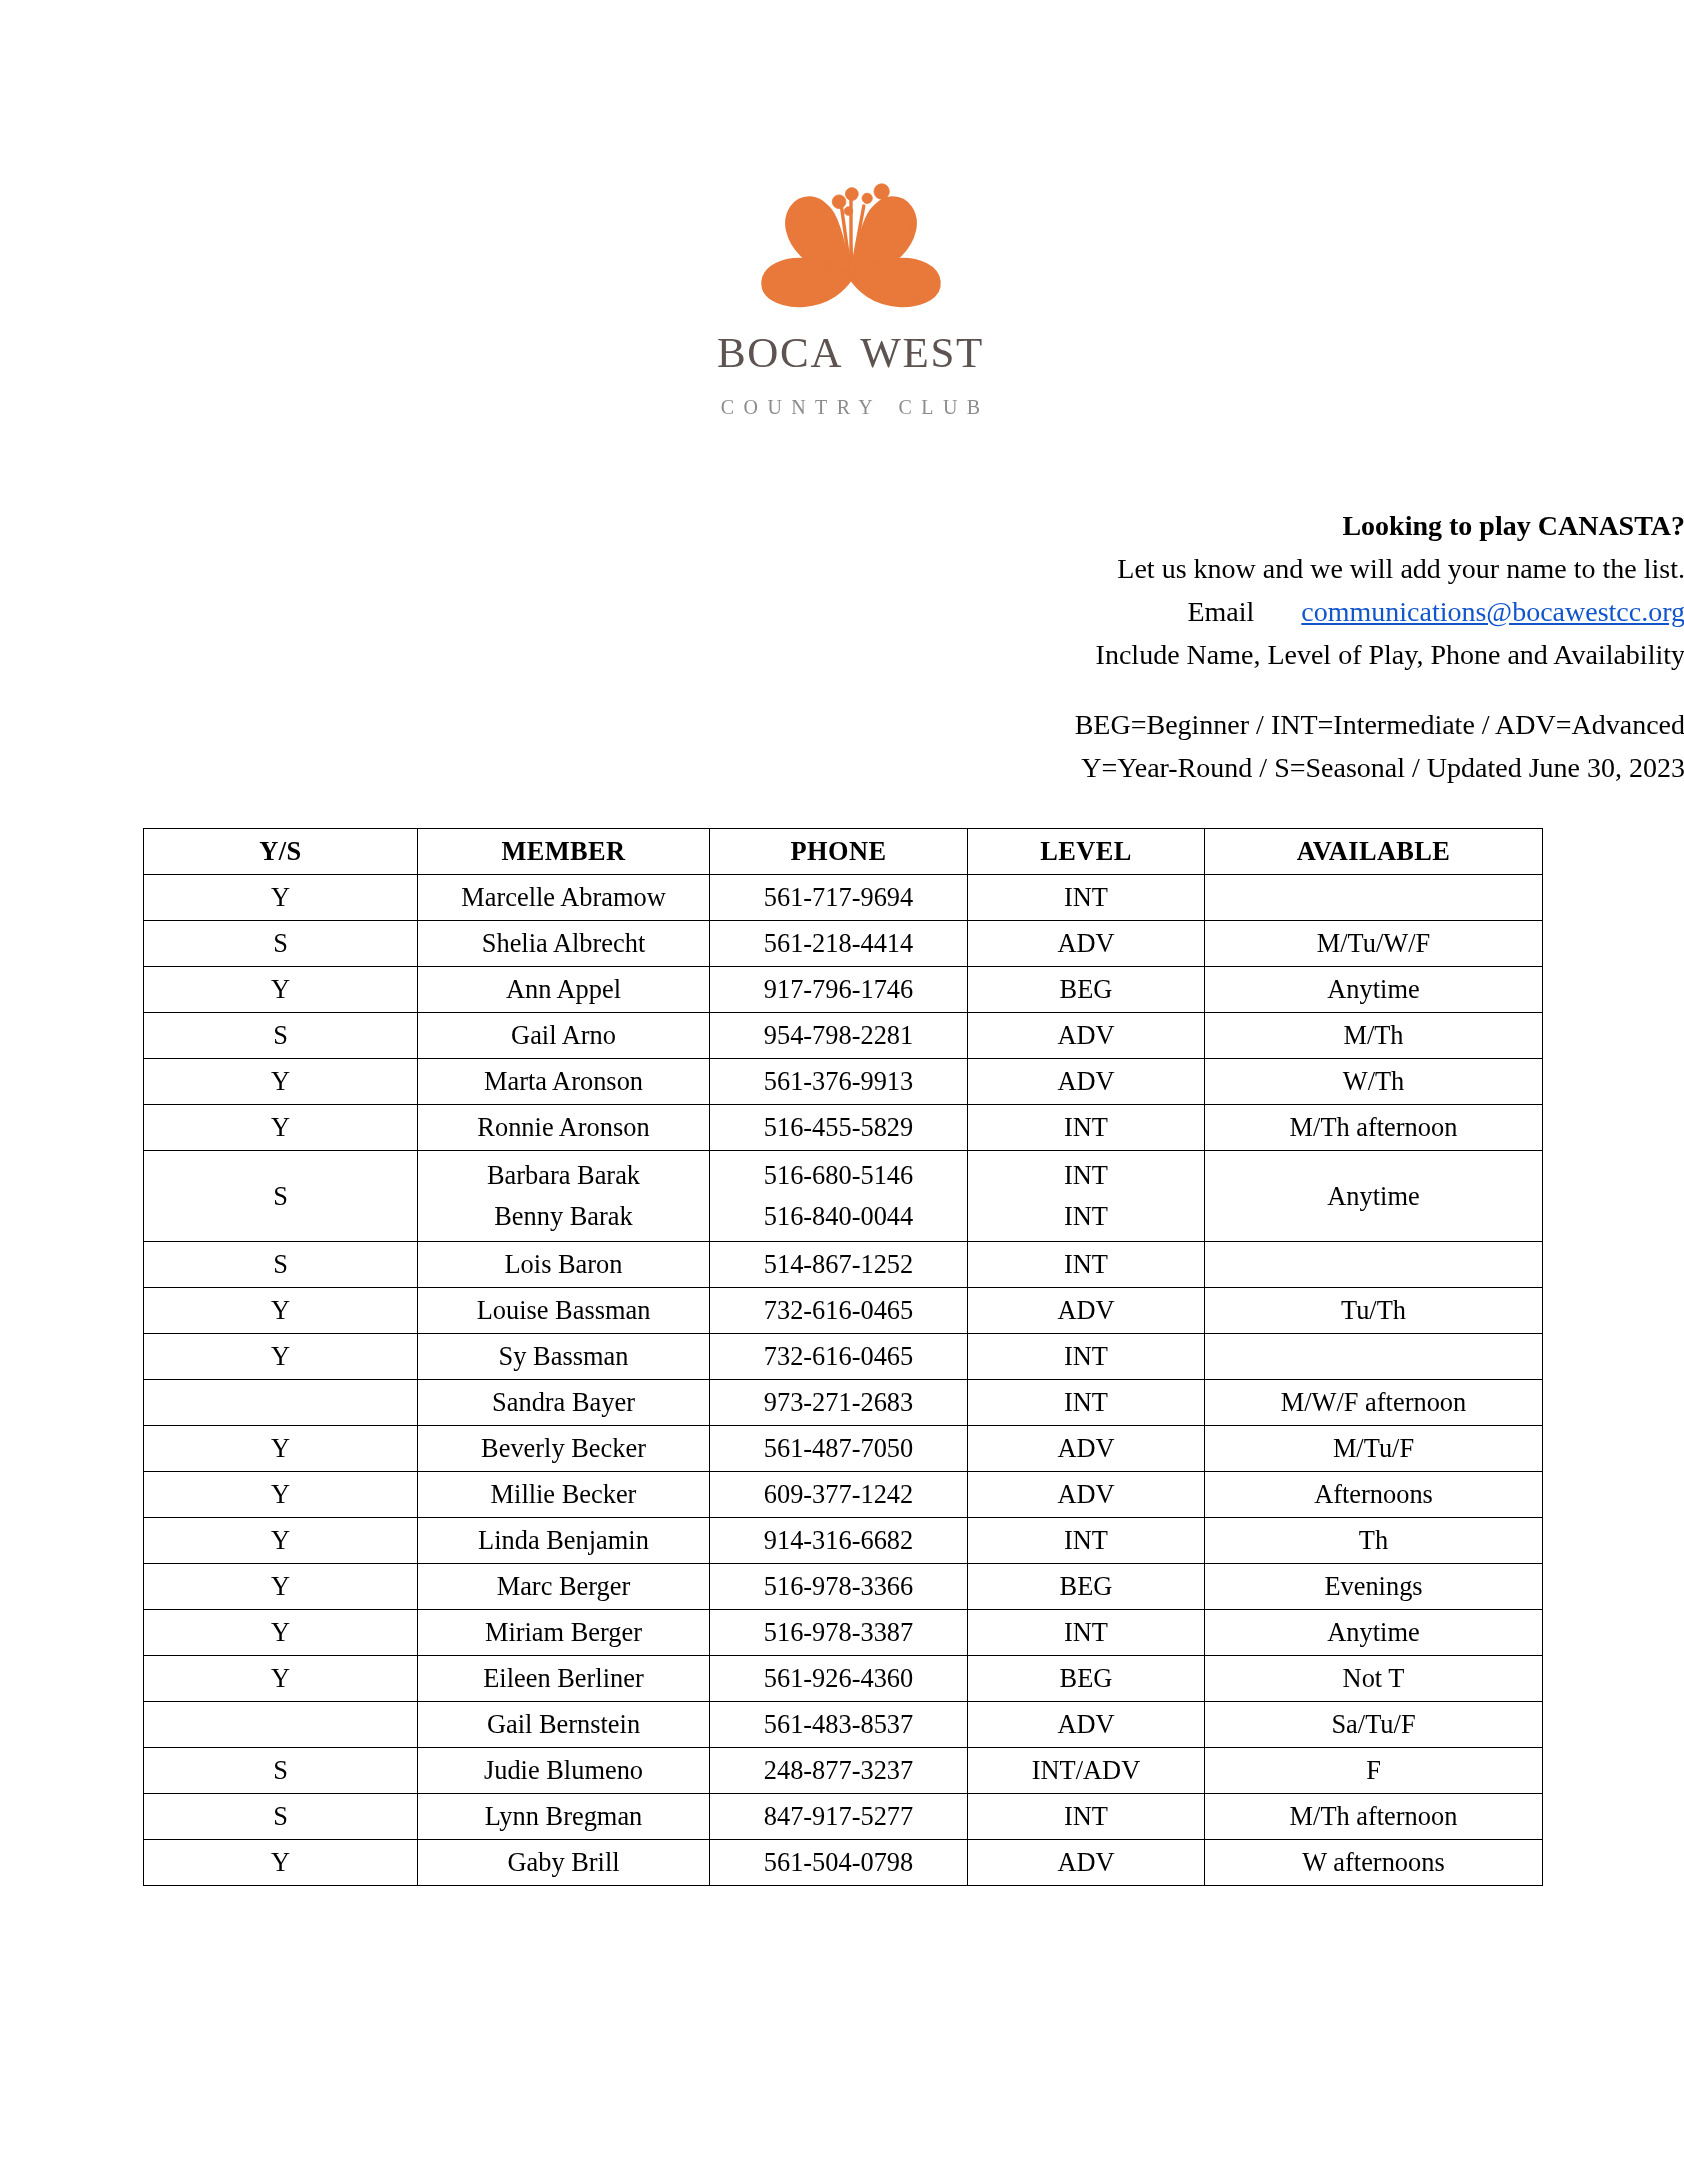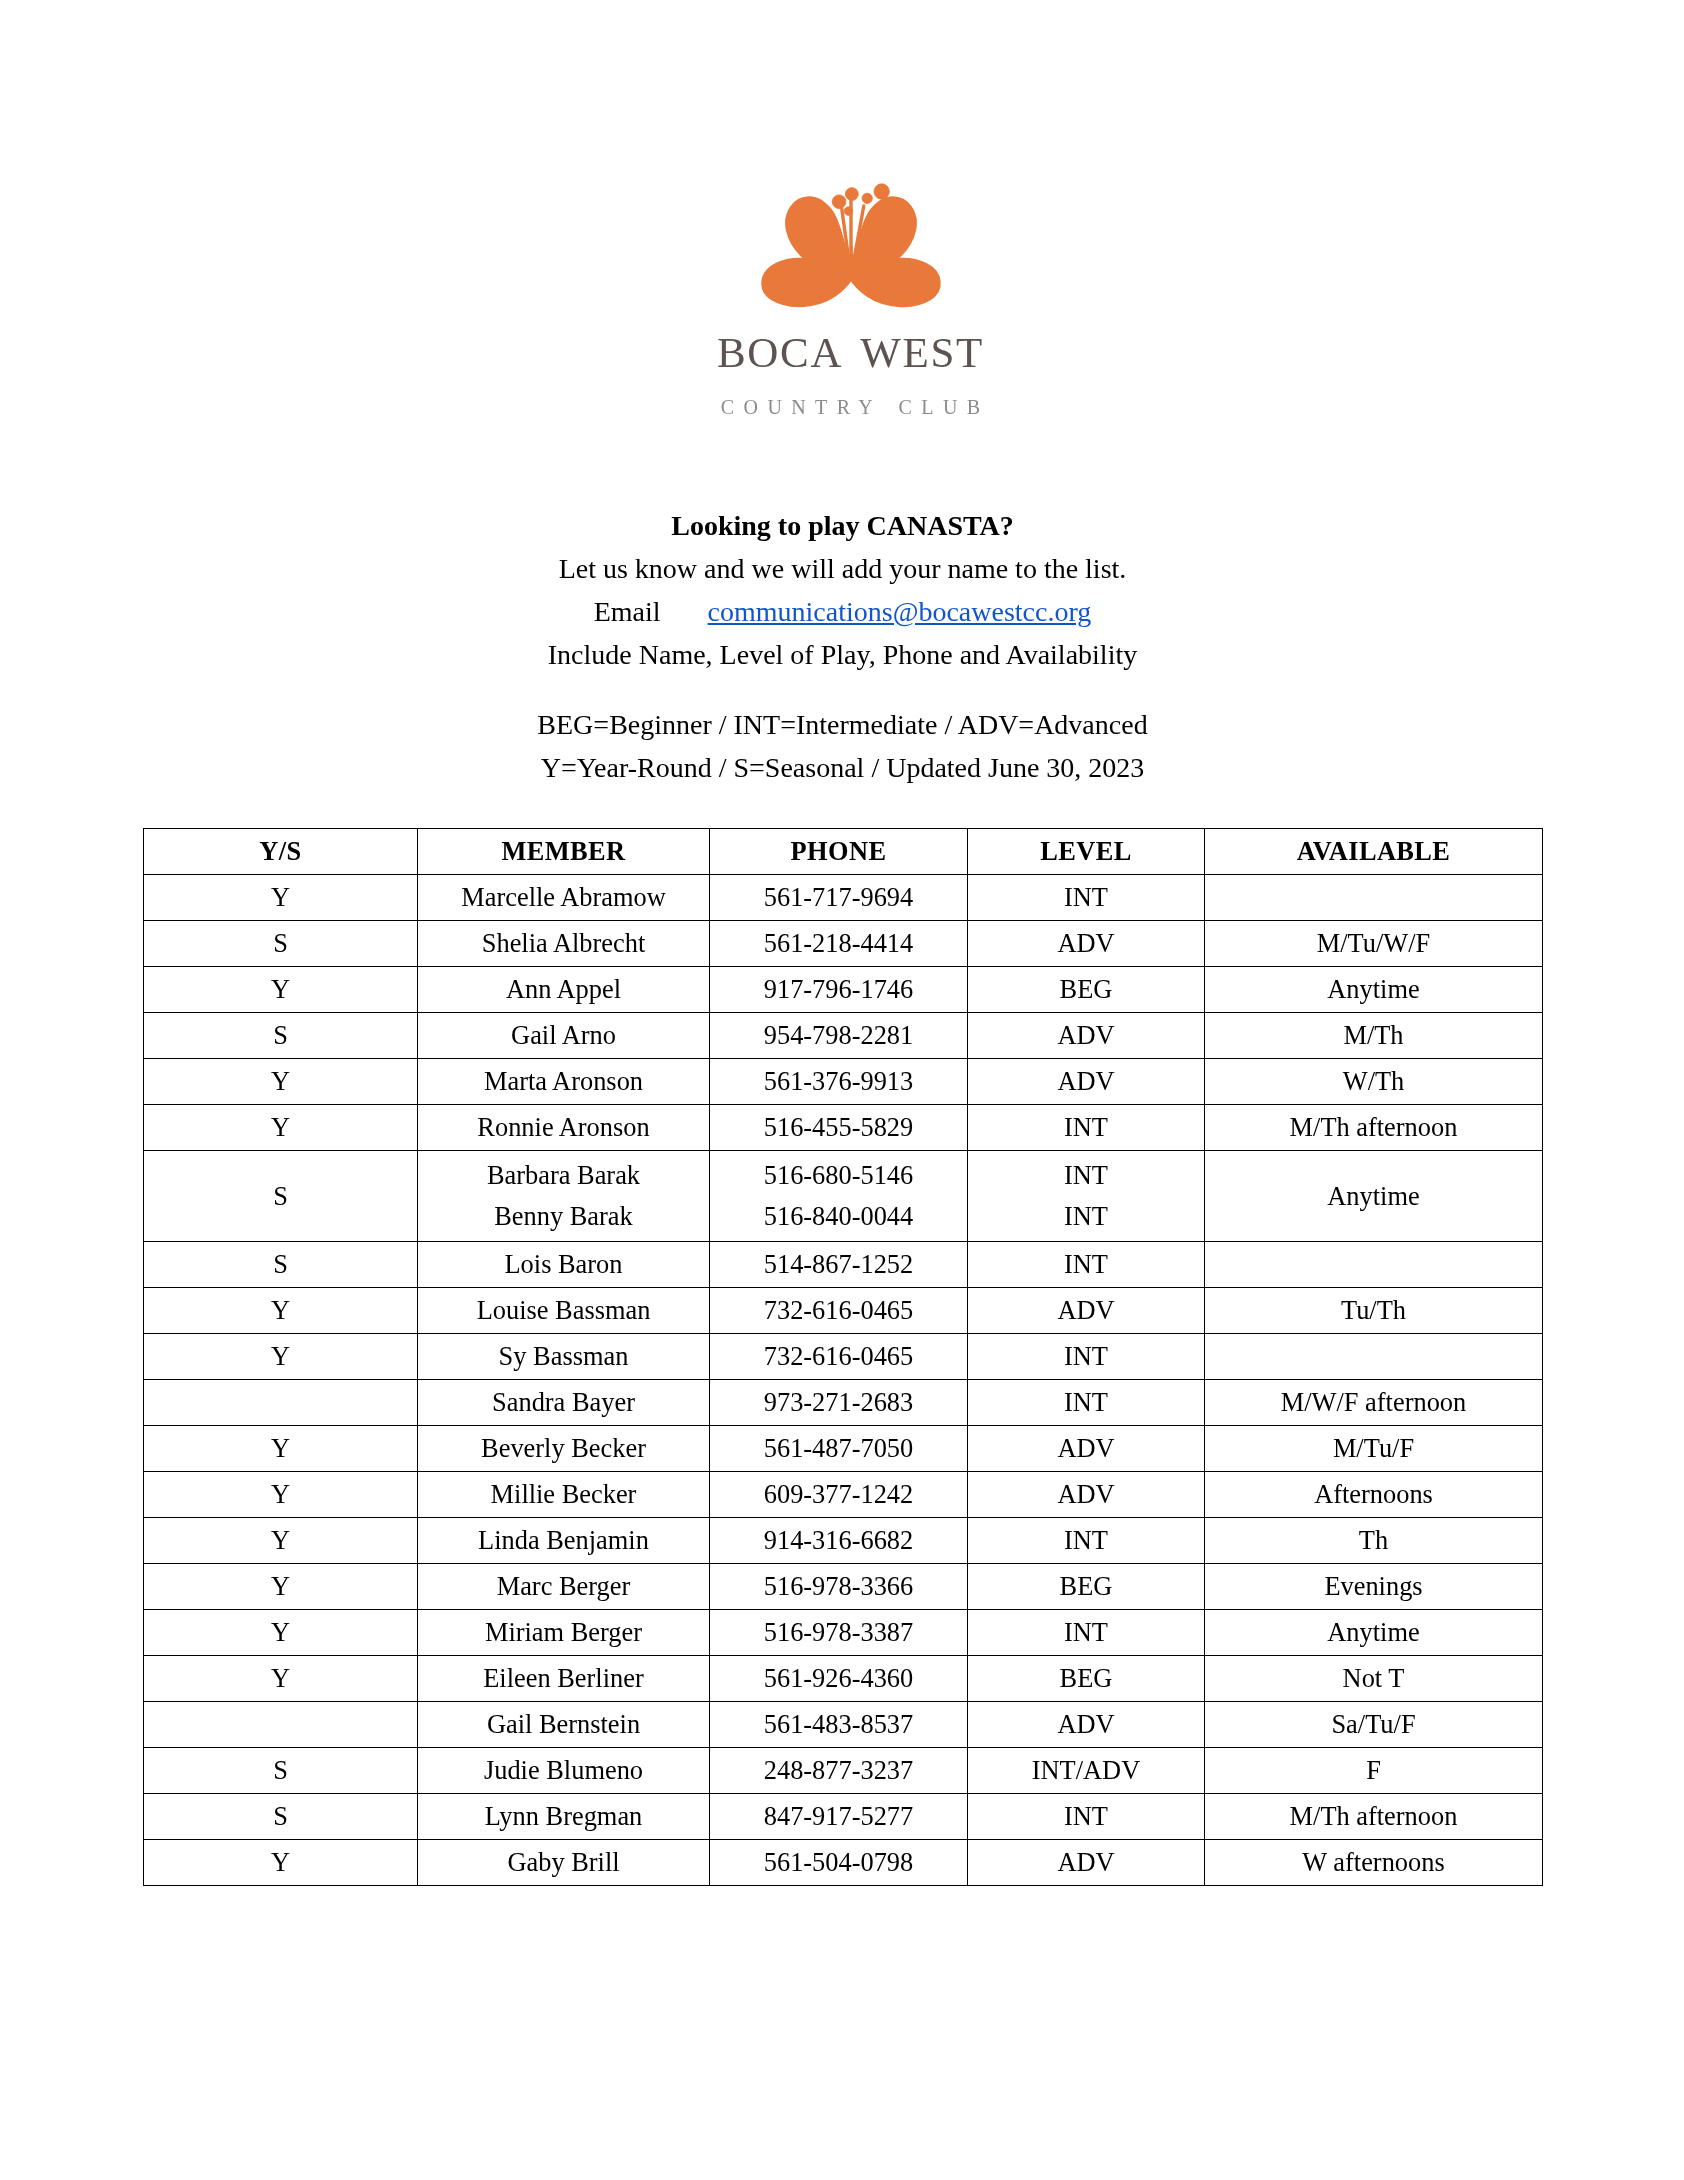--- a/index.html
+++ b/index.html
@@ -59,21 +59,21 @@
     text-transform: lowercase;
     white-space: nowrap;
   }
 
   
   .intro {
     position: absolute;
     top: 504px;
     left: 0;
     width: 1685px;
-    text-align: center;
+    text-align: right;
     font-size: 28px;
     line-height: 43px;
   }
   .intro .bold {
     font-weight: bold;
   }
   .intro a.email-link {
     color: #1155cc;
     text-decoration: underline;
   }

